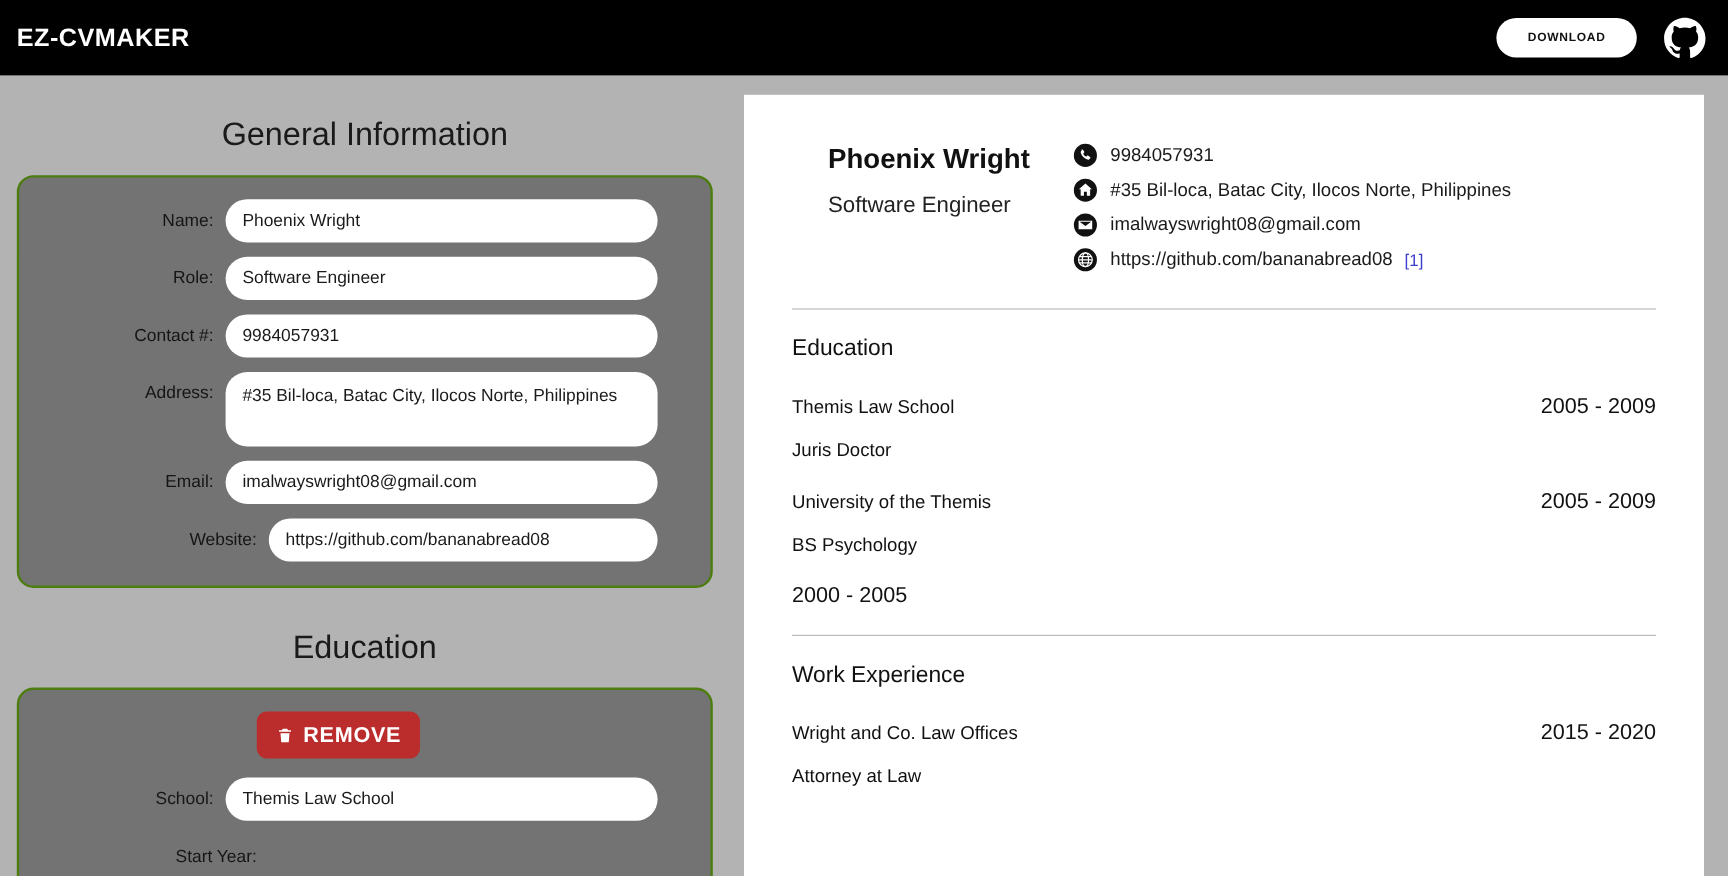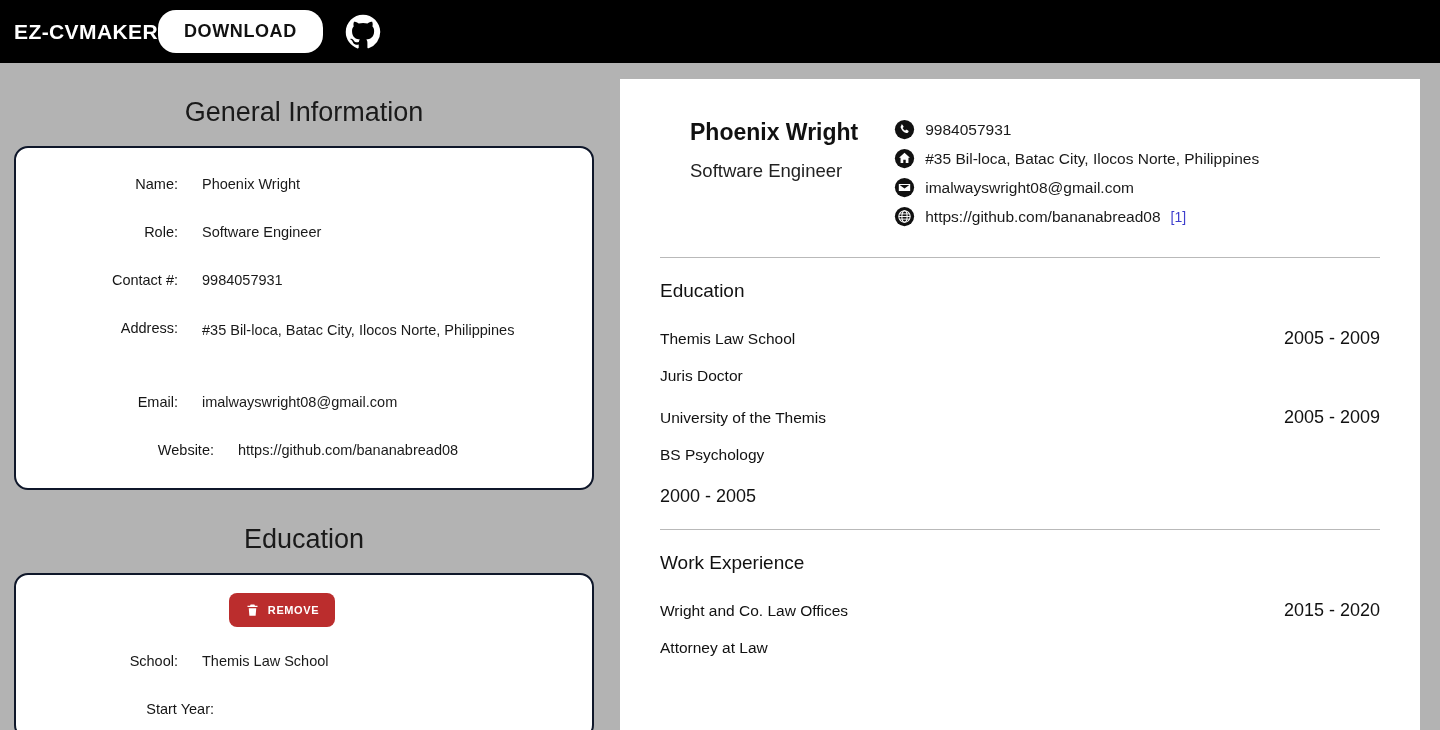--- a/index.html
+++ b/index.html
@@ -12,40 +12,41 @@
     font-family: "Liberation Sans", sans-serif;
     background: #b3b3b3;
   }
 
   
   .navbar {
     height: 63px;
     background: #000000;
     display: flex;
     align-items: center;
+    justify-content: space-between;
     padding: 0 18px 0 14px;
   }
   .brand {
     color: #ffffff;
     font-size: 21px;
     font-weight: bold;
     letter-spacing: 0.4px;
   }
   .nav-right {
     display: flex;
     align-items: center;
     gap: 22px;
   }
   .download-btn {
     background: #ffffff;
     color: #111111;
     border: none;
     border-radius: 18px;
     padding: 11px 26px;
-    font-size: 18px;
+    font-size: 10px;
     font-weight: bold;
     letter-spacing: 0.6px;
     cursor: pointer;
   }
   .github-icon { width: 36px; height: 36px; display: block; }
 
   
   .page {
     display: flex;
     height: 684px;
@@ -60,22 +61,22 @@
     position: relative;
   }
   .section-title {
     text-align: center;
     font-size: 27px;
     color: #1a1a1a;
     font-weight: normal;
     margin: 34px 0 18px 0;
   }
   .card {
-    background: #ffffff;
-    border: 2px solid #0f172a;
+    background: #737373;
+    border: 2px solid #4d7c0f;
     border-radius: 14px;
     padding: 18px 44px 20px 0;
     margin: 0 0 12px 0;
   }
   .field-row {
     display: flex;
     align-items: flex-start;
     margin-bottom: 12px;
   }
   .field-row:last-child { margin-bottom: 0; margin-left: 36px; }
@@ -109,21 +110,21 @@
     justify-content: center;
     padding-right: 0;
     margin-bottom: 16px;
   }
   .remove-btn {
     background: #bb2d2d;
     color: #ffffff;
     border: none;
     border-radius: 8px;
     padding: 9px 16px;
-    font-size: 11px;
+    font-size: 18px;
     font-weight: bold;
     letter-spacing: 0.6px;
     display: inline-flex;
     align-items: center;
     gap: 8px;
     cursor: pointer;
   }
   .trash-icon { width: 15px; height: 16px; display: block; }
 
   

